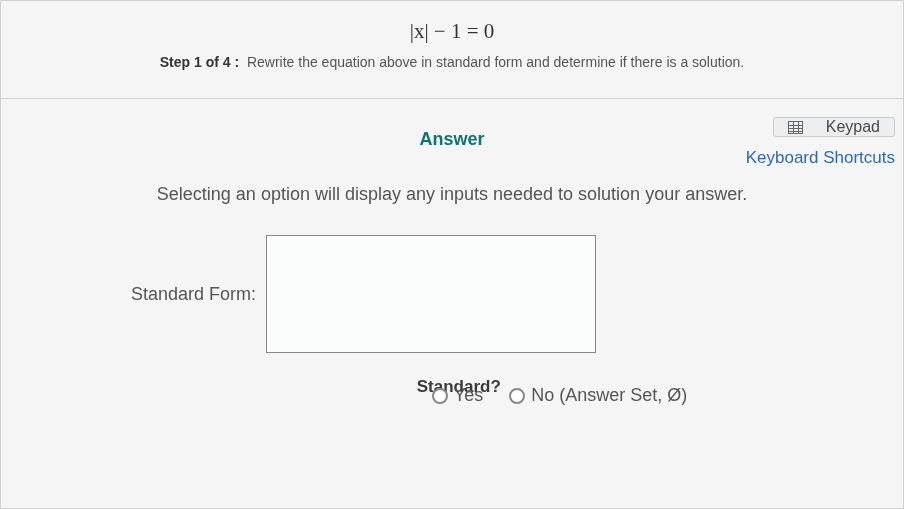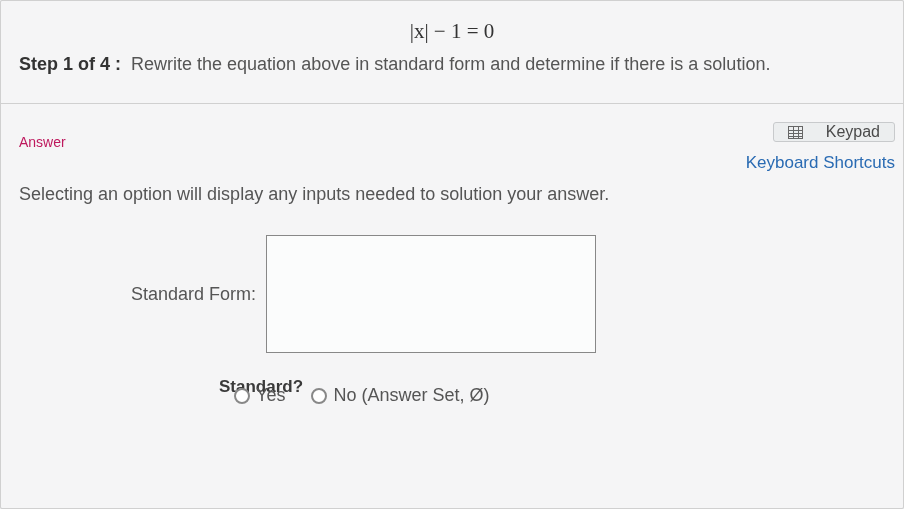--- a/index.html
+++ b/index.html
@@ -1,15 +1,15 @@
 <!DOCTYPE html>
 <html><head>
 <meta charset="utf-8">
 <style>
-  * { box-sizing: border-box; margin: 0; padding: 0; }
+  * { box-sizing: border-box; margin: 0; padding: 0; text-align: center; }
   body {
     font-family: "Segoe UI", Arial, sans-serif;
     background: #e8e9ea;
     width: 904px;
     height: 509px;
     overflow: hidden;
     color: #4a4a4a;
   }
   .container {
     background: #f5f5f6;
@@ -20,35 +20,35 @@
   }
   .equation {
     text-align: center;
     font-family: "Cambria Math", "Times New Roman", serif;
     font-size: 21px;
     padding: 18px 0 10px 0;
     color: #333;
   }
   .step-row {
     padding: 0 18px 28px 18px;
-    font-size: 18px;
+    font-size: 14px;
     color: #555;
   }
   .step-row b { color: #333; font-weight: 600; }
   .divider {
     border-top: 1px solid #d0d0d0;
   }
   .answer-section {
     padding: 30px 18px 10px 18px;
     position: relative;
   }
   .answer-heading {
-    font-size: 14px;
-    font-weight: 400;
-    color: #be185d;
+    font-size: 18px;
+    font-weight: 700;
+    color: #0f766e;
   }
   .right-controls {
     position: absolute;
     right: 8px;
     top: 18px;
     text-align: right;
   }
   .keypad-btn {
     display: inline-flex;
     align-items: center;

